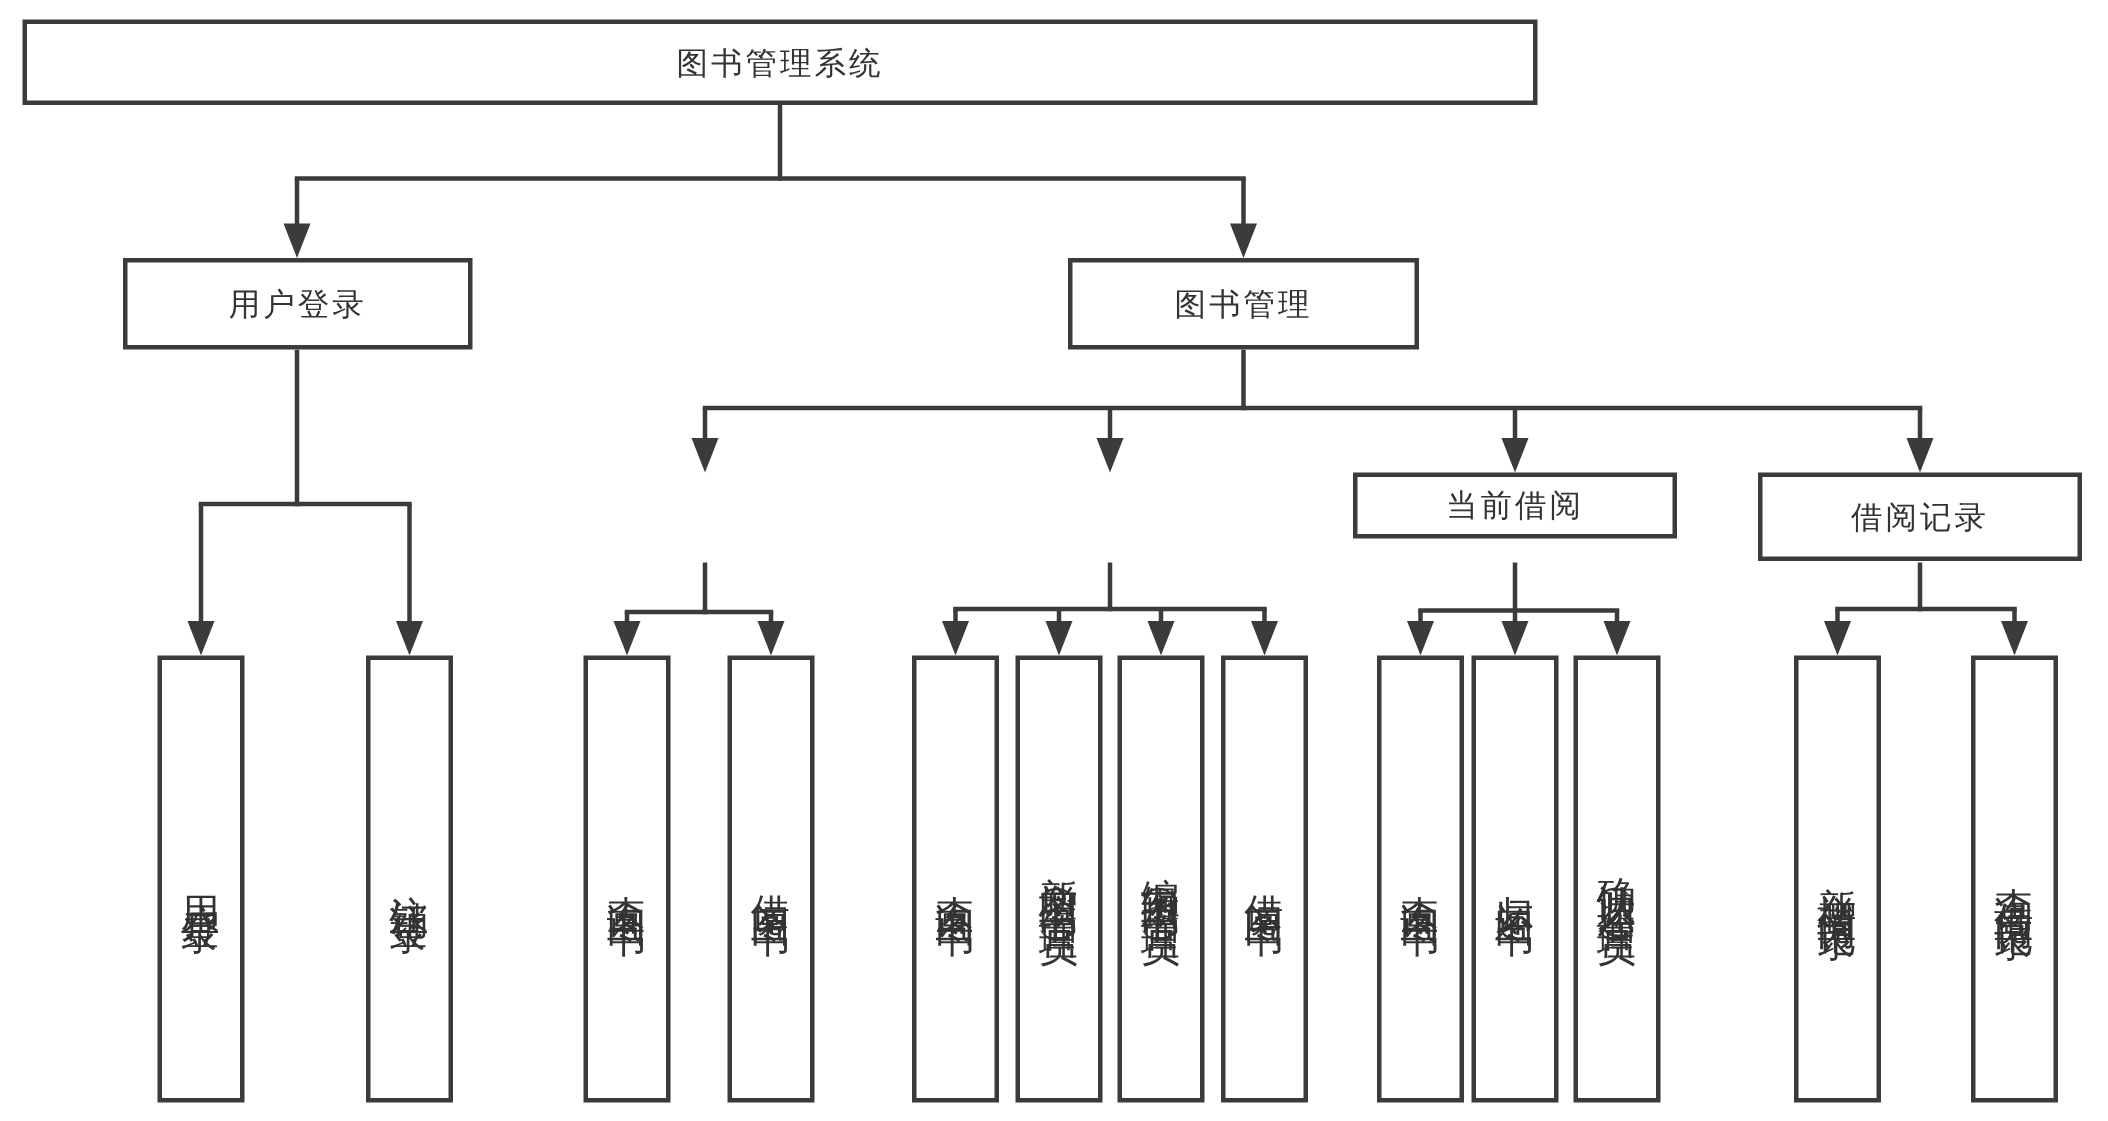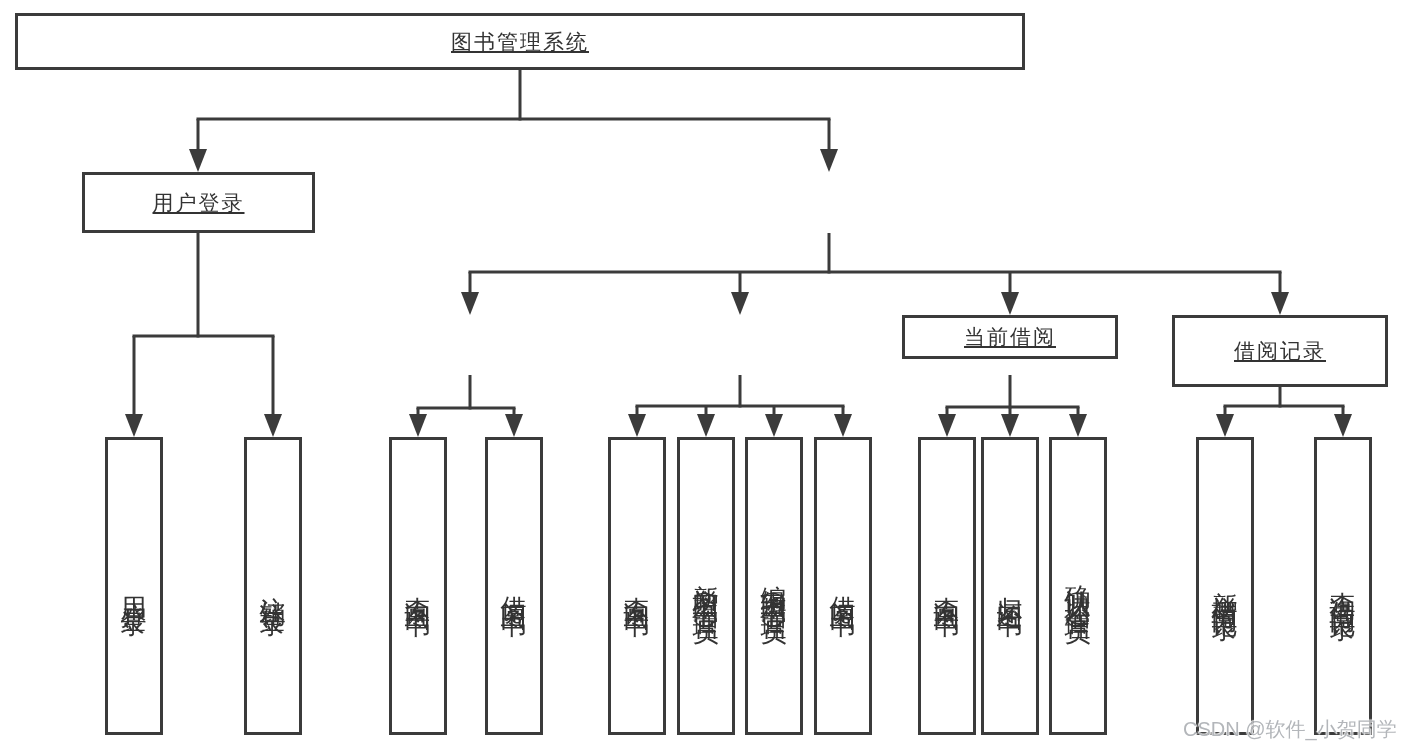--- a/index.html
+++ b/index.html
@@ -36,21 +36,20 @@
     align-items: center;
     justify-content: center;
     z-index: 2;
   }
 
   .hlabel {
     font-size: 21px;
     letter-spacing: 2px;
     color: var(--text);
     white-space: nowrap;
-    text-decoration: underline;
   }
 
   .vbox {
     top: 437px;
     width: 58px;
     height: 298px;
   }
 
   .vlabel {
     writing-mode: vertical-rl;
@@ -150,25 +149,28 @@
     </g>
   </svg>
 
   <div class="node" style="left:15px; top:13px; width:1010px; height:57px">
     <span class="hlabel">图书管理系统</span>
   </div>
 
   <div class="node" style="left:82px; top:172px; width:233px; height:61px">
     <span class="hlabel">用户登录</span>
   </div>
+  <div class="node" style="left:712px; top:172px; width:234px; height:61px">
+    <span class="hlabel">图书管理</span>
+  </div>
 
   <div class="node" style="left:902px; top:315px; width:216px; height:44px">
     <span class="hlabel">当前借阅</span>
   </div>
-  <div class="node" style="left:1172px; top:315px; width:216px; height:72px">
+  <div class="node" style="left:1172px; top:315px; width:216px; height:59px">
     <span class="hlabel">借阅记录</span>
   </div>
 
   <div class="node vbox" style="left:105px">
     <span class="vlabel">用户登录</span>
   </div>
   <div class="node vbox" style="left:244px">
     <span class="vlabel">注销登录</span>
   </div>
 
@@ -202,15 +204,14 @@
     <span class="vlabel">确认归还（管理员）</span>
   </div>
 
   <div class="node vbox" style="left:1196px">
     <span class="vlabel">新增借阅记录</span>
   </div>
   <div class="node vbox" style="left:1314px">
     <span class="vlabel">查询借阅记录</span>
   </div>
 
-  <div class="watermark">CSDN @软件_小贺同学</div>
 
 </div>
 
 </body></html>

